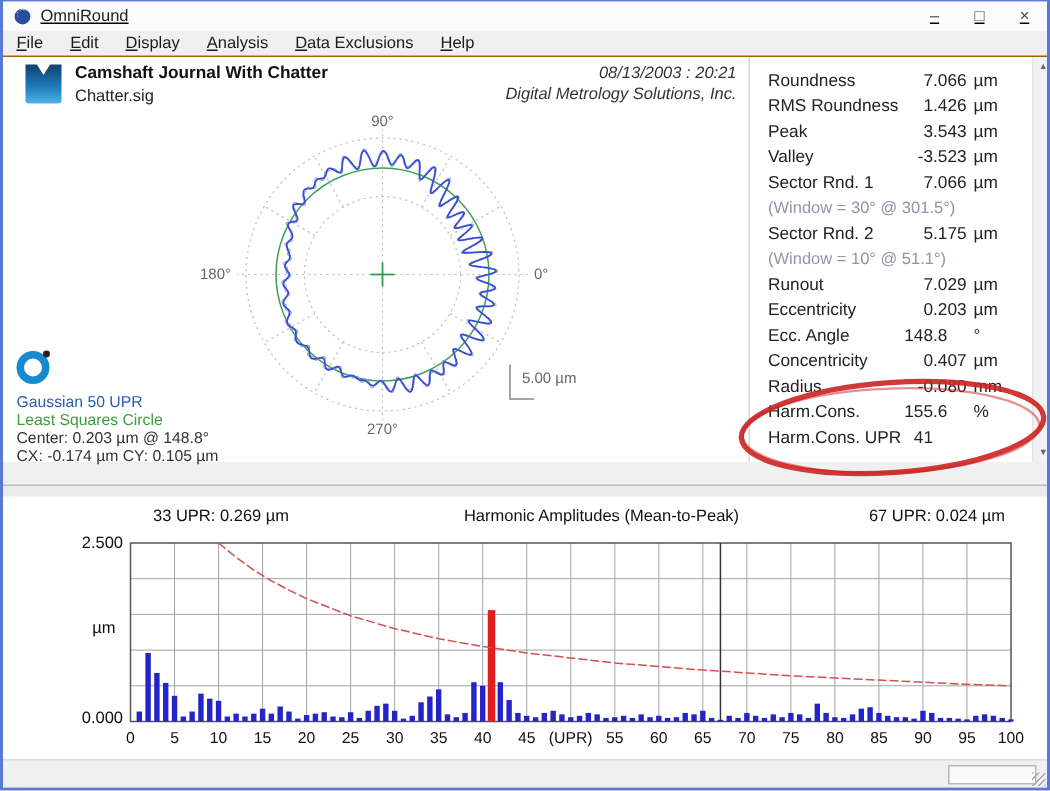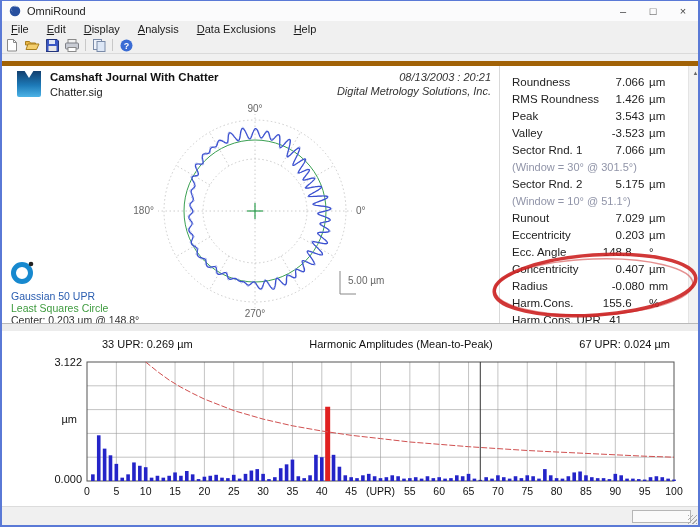--- a/index.html
+++ b/index.html
@@ -1,33 +1,33 @@
 <!DOCTYPE html>
 <html><head>
 <meta charset="utf-8">
 <style>
   html,body{margin:0;padding:0;background:#d4d4d4;font-family:"Liberation Sans",sans-serif;}
   .window{position:relative;width:700px;height:527px;box-sizing:border-box;background:#f0f0f0;
     border:1px solid #5a79d6;border-left-width:2px;border-right-width:2px;border-bottom-width:2px;overflow:hidden;}
   
-  .titlebar{position:absolute;left:0;top:0;width:100%;height:20px;background:#fbfbfc;display:flex;align-items:center;}
+  .titlebar{position:absolute;left:0;top:0;width:100%;height:20px;background:#fbfbfc;display:flex;align-items:center;text-decoration:underline;}
   .app-icon{width:14px;height:14px;margin:0 5px 0 6px;}
   .title-text{font-size:11px;color:#222;}
   .win-controls{margin-left:auto;display:flex;height:100%;}
   .win-btn{width:30px;height:100%;display:flex;align-items:center;justify-content:center;font-size:11px;color:#444;}
   
   .menubar{position:absolute;left:0;top:20px;width:100%;height:16px;background:#f0f0f0;display:flex;align-items:center;font-size:11px;color:#1a1a1a;}
   .menu-item{padding:1px 9px;}
   .menu-item u{text-decoration:underline;}
   
   .toolbar{position:absolute;left:0;top:36px;width:100%;height:16px;background:#f0f0f0;display:flex;align-items:center;border-bottom:1px solid #dadada;}
   .tb-btn{width:20px;height:15px;display:flex;align-items:center;justify-content:center;}
   .tb-sep{width:1px;height:12px;background:#c8c8c8;margin:0 3px;}
   
-  .main{position:absolute;left:0;top:60px;width:100%;height:270px;background:#fff;border-top:5px solid #a16207;}
+  .main{position:absolute;left:0;top:36px;width:100%;height:270px;background:#fff;border-top:1px solid #a16207;}
   .left-pane{position:absolute;left:0;top:0;width:497px;height:270px;}
   .vdivider{position:absolute;left:497px;top:0;width:1px;height:270px;background:#d9d9d9;}
   .logo{position:absolute;left:14px;top:4px;width:26px;height:28px;}
   .hdr-title{position:absolute;left:48px;top:5px;font-size:11.5px;font-weight:bold;color:#111;}
   .hdr-file{position:absolute;left:48px;top:20px;font-size:11px;color:#222;}
   .hdr-date{position:absolute;right:8px;top:5px;font-size:11px;font-style:italic;color:#333;text-align:right;}
   .hdr-co{position:absolute;right:8px;top:19px;font-size:11px;font-style:italic;color:#333;text-align:left;}
   .legend{position:absolute;left:8px;top:193px;}
   .legend-icon{width:26px;height:26px;display:block;}
   .lg-filter{position:absolute;left:1px;top:31px;font-size:10.5px;color:#2a5db0;white-space:nowrap;}
@@ -292,21 +292,21 @@
       <span class="sb-btn sb-down">▼</span>
     </div>
   </div>
 
   <div class="splitter"></div>
 
   <div class="bottom">
     <div class="hc-left">33 UPR:  0.269 µm</div>
     <div class="hc-title">Harmonic Amplitudes (Mean-to-Peak)</div>
     <div class="hc-right">67 UPR:  0.024 µm</div>
-    <div class="hc-ytop">3.122</div>
+    <div class="hc-ytop">2.500</div>
     <div class="hc-yunit">µm</div>
     <div class="hc-ybot">0.000</div>
     <svg id="harm" width="700" height="175">
         <g stroke="#9a9a9a" stroke-width="0.6">
           <line x1="85" y1="126.2" x2="672" y2="126.2"></line>
           <line x1="85" y1="102.4" x2="672" y2="102.4"></line>
           <line x1="85" y1="78.6" x2="672" y2="78.6"></line>
           <line x1="85" y1="54.8" x2="672" y2="54.8"></line>
           <line x1="114.35" y1="31" x2="114.35" y2="150"></line>
           <line x1="143.7" y1="31" x2="143.7" y2="150"></line>

